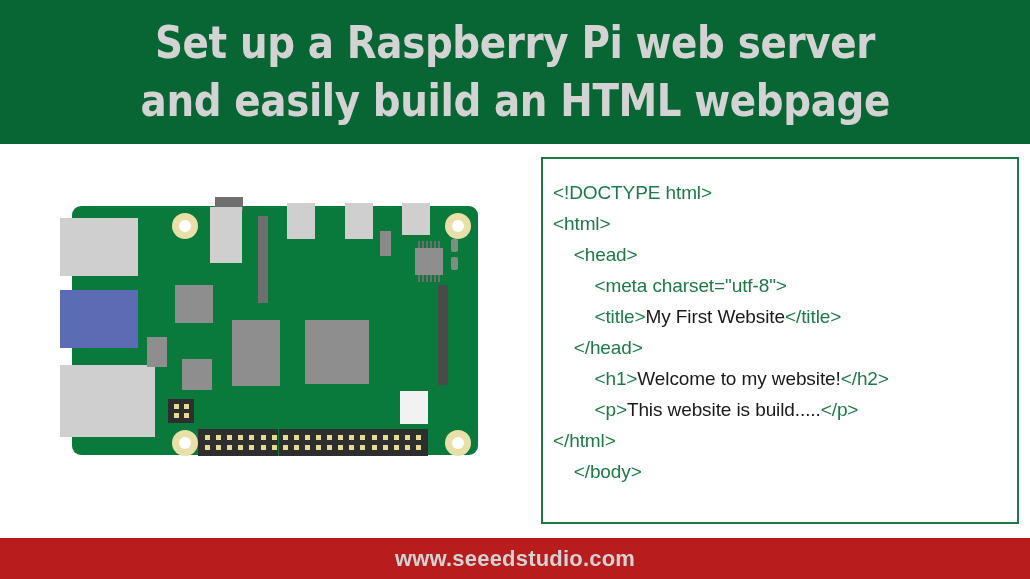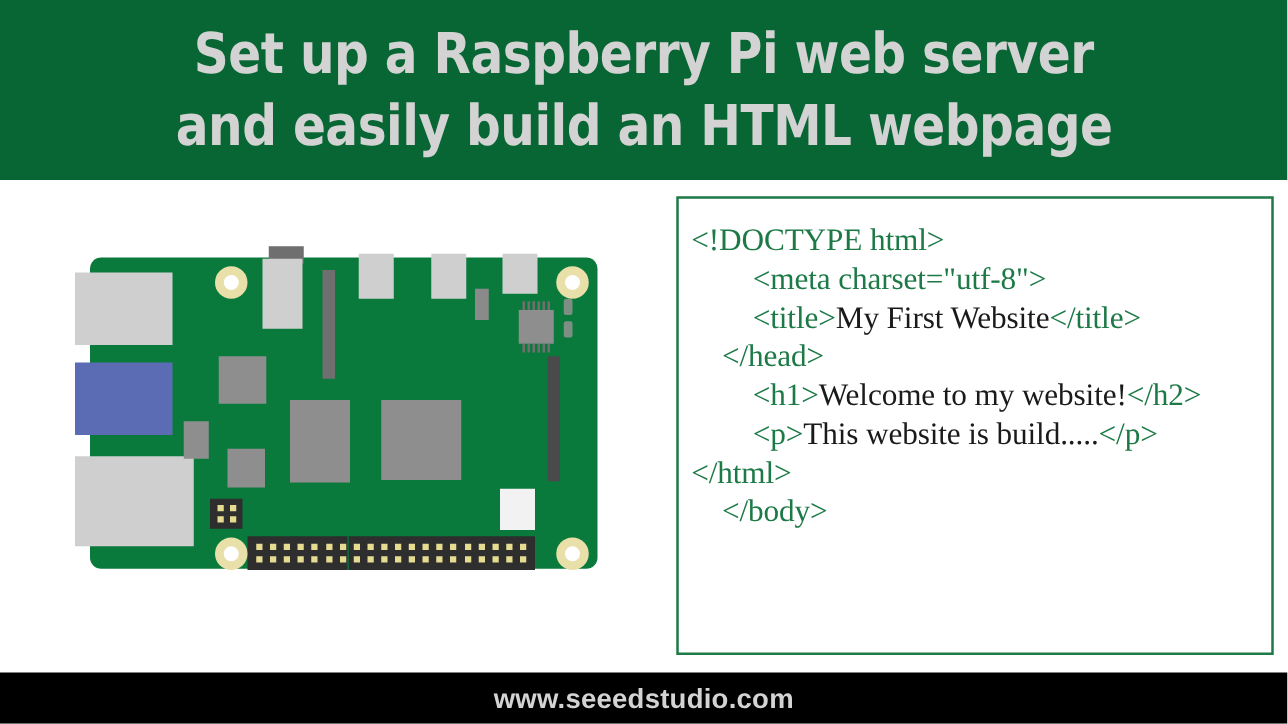--- a/index.html
+++ b/index.html
@@ -52,36 +52,36 @@
     position: absolute;
     left: 541px; top: 157px;
     width: 478px;
     height: 367px;
     border: 2px solid #1d7a47;
     background: #ffffff;
     box-sizing: border-box;
     padding: 18px 0 0 10px;
   }
   .code-line {
-    font-family: Liberation Serif, serif;
-    font-size: 25px;
+    font-family: Liberation Sans, sans-serif;
+    font-size: 19px;
     line-height: 31px;
     color: #1d7a47;
     white-space: pre;
     letter-spacing: -0.1px;
   }
   .code-line .txt { color: #1a1a1a; margin-top: 32px; }
 
   
   .footer {
     position: absolute;
     left: 0; top: 538px;
     width: 1030px;
     height: 41px;
-    background: #000000;
+    background: #b91c1c;
     display: flex;
     align-items: center;
     justify-content: center;
   }
   .footer-text {
     color: #d2d3d2;
     font-size: 22px;
     font-weight: 600;
     letter-spacing: 0.2px;
   }
@@ -294,20 +294,22 @@
   <div class="gpio-split" style="left:223px; top:244px; height:27px;"></div>
 
   <div class="hole" style="left:117px; top:28px;"></div>
   <div class="hole" style="left:390px; top:28px;"></div>
   <div class="hole" style="left:117px; top:245px;"></div>
   <div class="hole" style="left:390px; top:245px;"></div>
 </div>
 
 <div class="code-panel">
   <div class="code-line"><span>&lt;!DOCTYPE html&gt;</span><span class="txt"></span><span></span></div>
+  <div class="code-line"><span>&lt;html&gt;</span><span class="txt"></span><span></span></div>
+  <div class="code-line"><span>    &lt;head&gt;</span><span class="txt"></span><span></span></div>
   <div class="code-line"><span>        &lt;meta charset="utf-8"&gt;</span><span class="txt"></span><span></span></div>
   <div class="code-line"><span>        &lt;title&gt;</span><span class="txt">My First Website</span><span>&lt;/title&gt;</span></div>
   <div class="code-line"><span>    &lt;/head&gt;</span><span class="txt"></span><span></span></div>
   <div class="code-line"><span>        &lt;h1&gt;</span><span class="txt">Welcome to my website!</span><span>&lt;/h2&gt;</span></div>
   <div class="code-line"><span>        &lt;p&gt;</span><span class="txt">This website is build.....</span><span>&lt;/p&gt;</span></div>
   <div class="code-line"><span>&lt;/html&gt;</span><span class="txt"></span><span></span></div>
   <div class="code-line"><span>    &lt;/body&gt;</span><span class="txt"></span><span></span></div>
 </div>
 
 <div class="footer">

